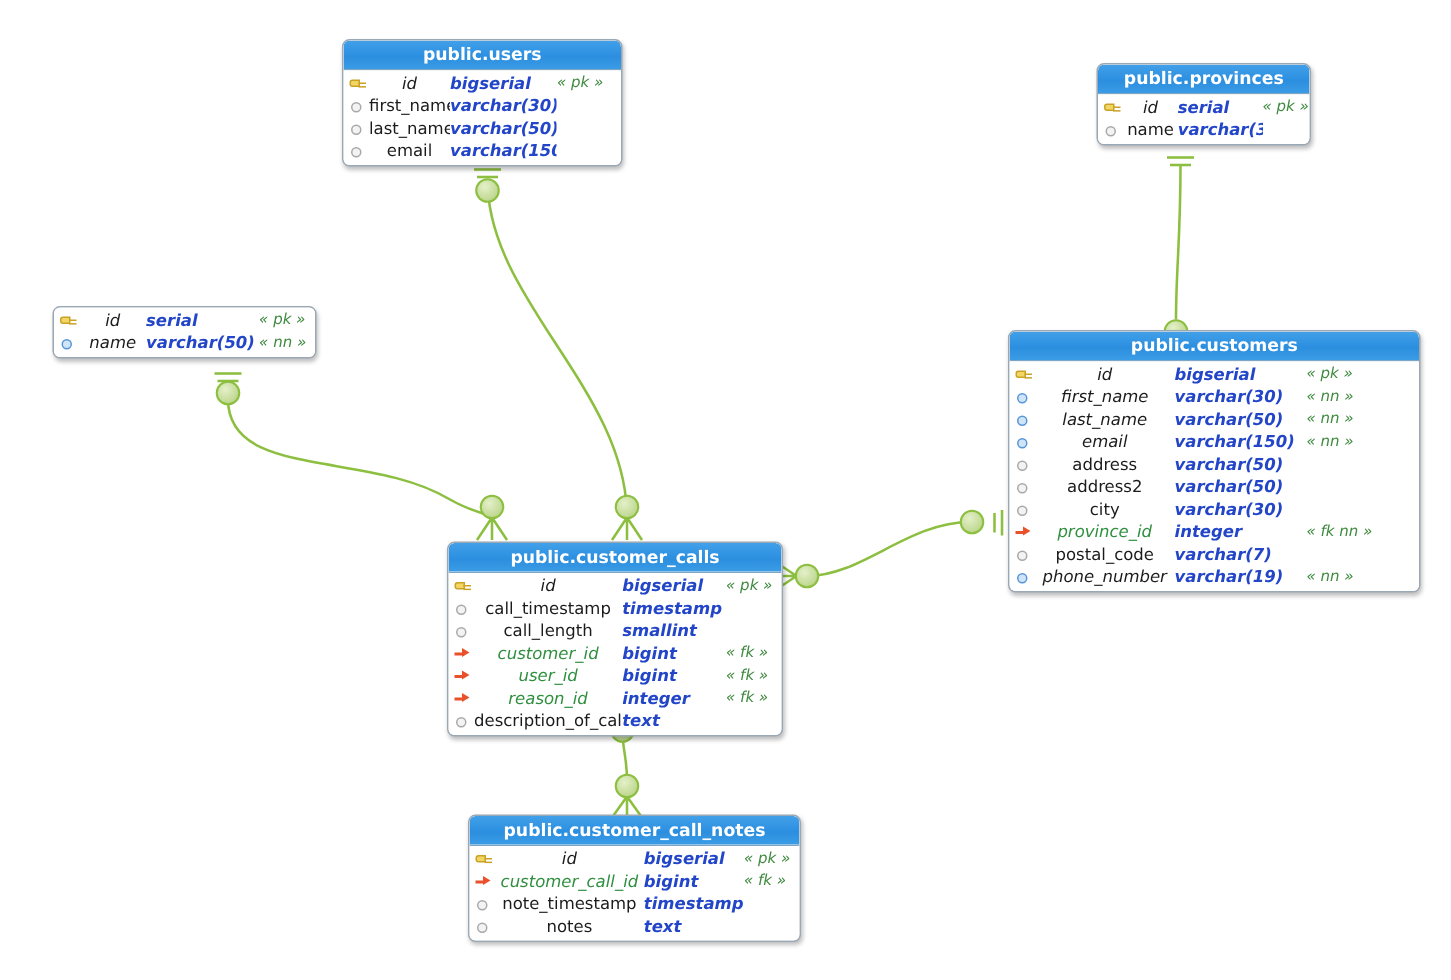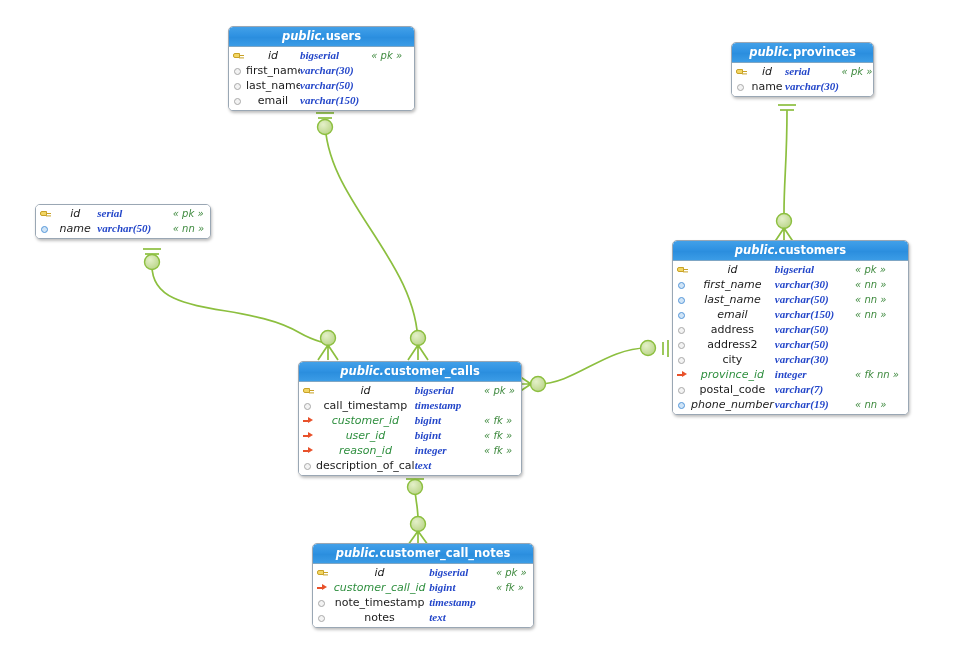--- a/index.html
+++ b/index.html
@@ -44,21 +44,20 @@
     text-align: center;
     background: linear-gradient(to bottom, #42a0e8 0%, #2f92e2 45%, #2b8ede 55%, #3b9ce6 100%);
     border-bottom: 1px solid #7fa6c4;
     color: #ffffff;
     font-size: 11.5px;
     white-space: nowrap;
     border-top-left-radius: 4px;
     border-top-right-radius: 4px;
   }
   .schema-name {
-    font-style: italic;
     font-weight: bold;
     color: #ffffff;
   }
   .table-name {
     font-weight: bold;
     color: #ffffff;
   }
   .entity-body {
     padding: 1px 0 2px 0;
     background: #ffffff;
@@ -83,21 +82,20 @@
     color: #1b1b1b;
     padding-left: 1px;
     overflow: hidden;
     text-align: center;
   }
   .attr-type {
     color: #2346c9;
     font-style: italic;
     font-weight: bold;
     overflow: hidden;
-    font-family: Liberation Serif, serif;
   }
   .attr-flag {
     color: #3f8a3f;
     font-style: italic;
     font-size: 10px;
     overflow: hidden;
     text-align: left;
   }
   
   .is-pk .attr-name { font-style: italic; color: #1b1b1b; }
@@ -275,21 +273,21 @@
             <span class="attr-flag" style="width: 42px;">« pk »</span>
           </div>
           <div class="attr-row is-nn">
             <span class="attr-icon ico-circle-blue"></span>
             <span class="attr-name" style="width: 50px;">name</span>
             <span class="attr-type" style="width: 85px;">varchar(50)</span>
             <span class="attr-flag" style="width: 42px;">« nn »</span>
           </div>
         </div>
       </div>
-      <div class="entity" style="left: 672px; top: 240px; width: 237px;">
+      <div class="entity" style="left: 672px; top: 220px; width: 275px;">
         <div class="entity-header"><span class="schema-name">public.</span><span class="table-name">customers</span></div>
         <div class="entity-body">
           <div class="attr-row is-pk">
             <span class="attr-icon ico-key"></span>
             <span class="attr-name" style="width: 93px;">id</span>
             <span class="attr-type" style="width: 88px;">bigserial</span>
             <span class="attr-flag" style="width: 58px;">« pk »</span>
           </div>
           <div class="attr-row is-nn">
             <span class="attr-icon ico-circle-blue"></span>
@@ -355,20 +353,26 @@
             <span class="attr-name" style="width: 107px;">id</span>
             <span class="attr-type" style="width: 75px;">bigserial</span>
             <span class="attr-flag" style="width: 40px;">« pk »</span>
           </div>
           <div class="attr-row is-plain">
             <span class="attr-icon ico-circle"></span>
             <span class="attr-name" style="width: 107px;">call_timestamp</span>
             <span class="attr-type" style="width: 75px;">timestamp</span>
             <span class="attr-flag" style="width: 40px;"></span>
           </div>
+          <div class="attr-row is-plain">
+            <span class="attr-icon ico-circle"></span>
+            <span class="attr-name" style="width: 107px;">call_length</span>
+            <span class="attr-type" style="width: 75px;">smallint</span>
+            <span class="attr-flag" style="width: 40px;"></span>
+          </div>
           <div class="attr-row is-fk">
             <span class="attr-icon ico-arrow"></span>
             <span class="attr-name" style="width: 107px;">customer_id</span>
             <span class="attr-type" style="width: 75px;">bigint</span>
             <span class="attr-flag" style="width: 40px;">« fk »</span>
           </div>
           <div class="attr-row is-fk">
             <span class="attr-icon ico-arrow"></span>
             <span class="attr-name" style="width: 107px;">user_id</span>
             <span class="attr-type" style="width: 75px;">bigint</span>

